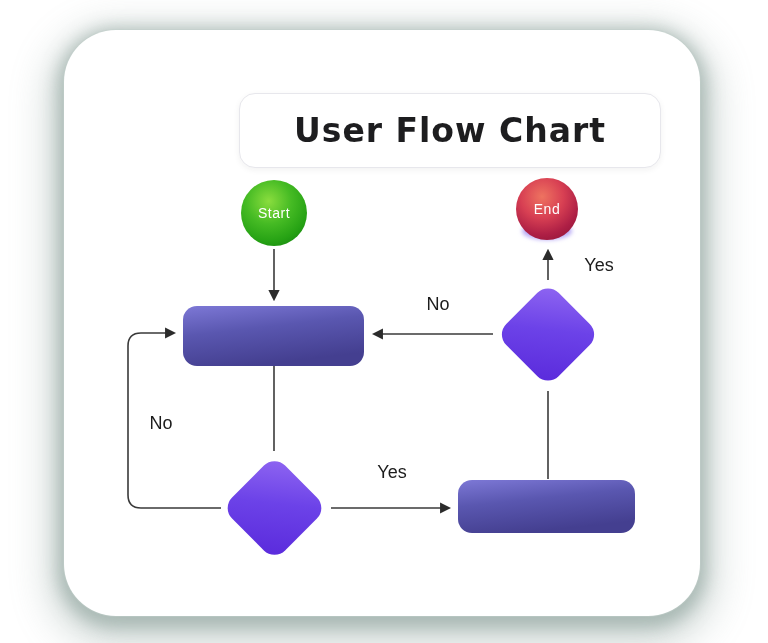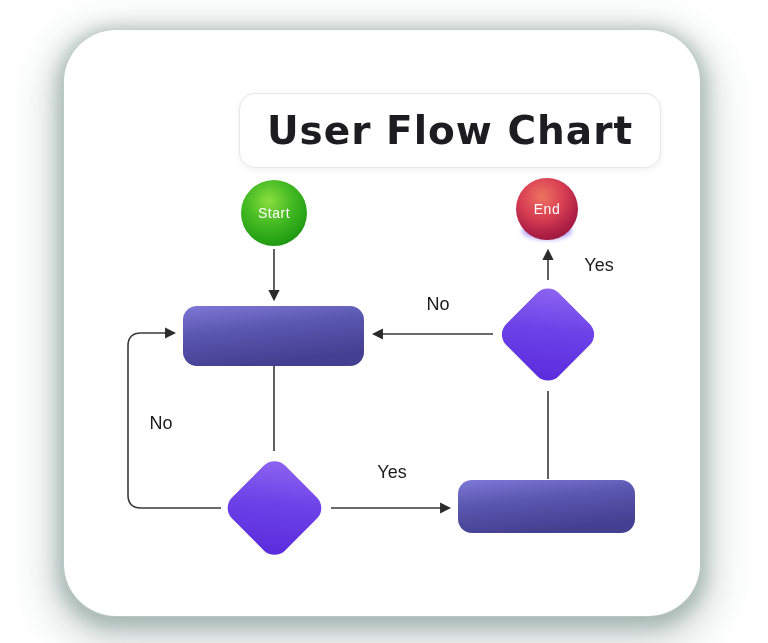--- a/index.html
+++ b/index.html
@@ -13,21 +13,21 @@
                0 14px 38px 16px rgba(118,144,136,0.32);
   }
   .title-box{
     position:absolute;left:175px;top:63px;width:420px;height:73px;
     background:#ffffff;border:1px solid #e7e7ec;border-radius:16px;
     display:flex;align-items:center;justify-content:center;
     box-shadow:0 2px 6px rgba(30,30,40,0.06);
   }
   .title-box h1{
     margin:0;font-family:"DejaVu Sans","Liberation Sans",sans-serif;
-    font-weight:800;font-size:39px;letter-spacing:1px;color:#1d1d1f;
+    font-weight:800;font-size:33px;letter-spacing:1px;color:#1d1d1f;
   }
   svg.diagram{position:absolute;left:0;top:0;width:768px;height:643px;}
   .edge{stroke:#3a3a3a;stroke-width:1.6;fill:none;}
   .edge-label{font-family:"Liberation Sans",sans-serif;font-size:18px;fill:#1c1c1c;}
   .sphere-label{font-family:"Liberation Sans",sans-serif;font-size:14px;fill:#ffffff;letter-spacing:0.5px;}
 </style>
 </head>
 <body>
 
 <div class="stage">

